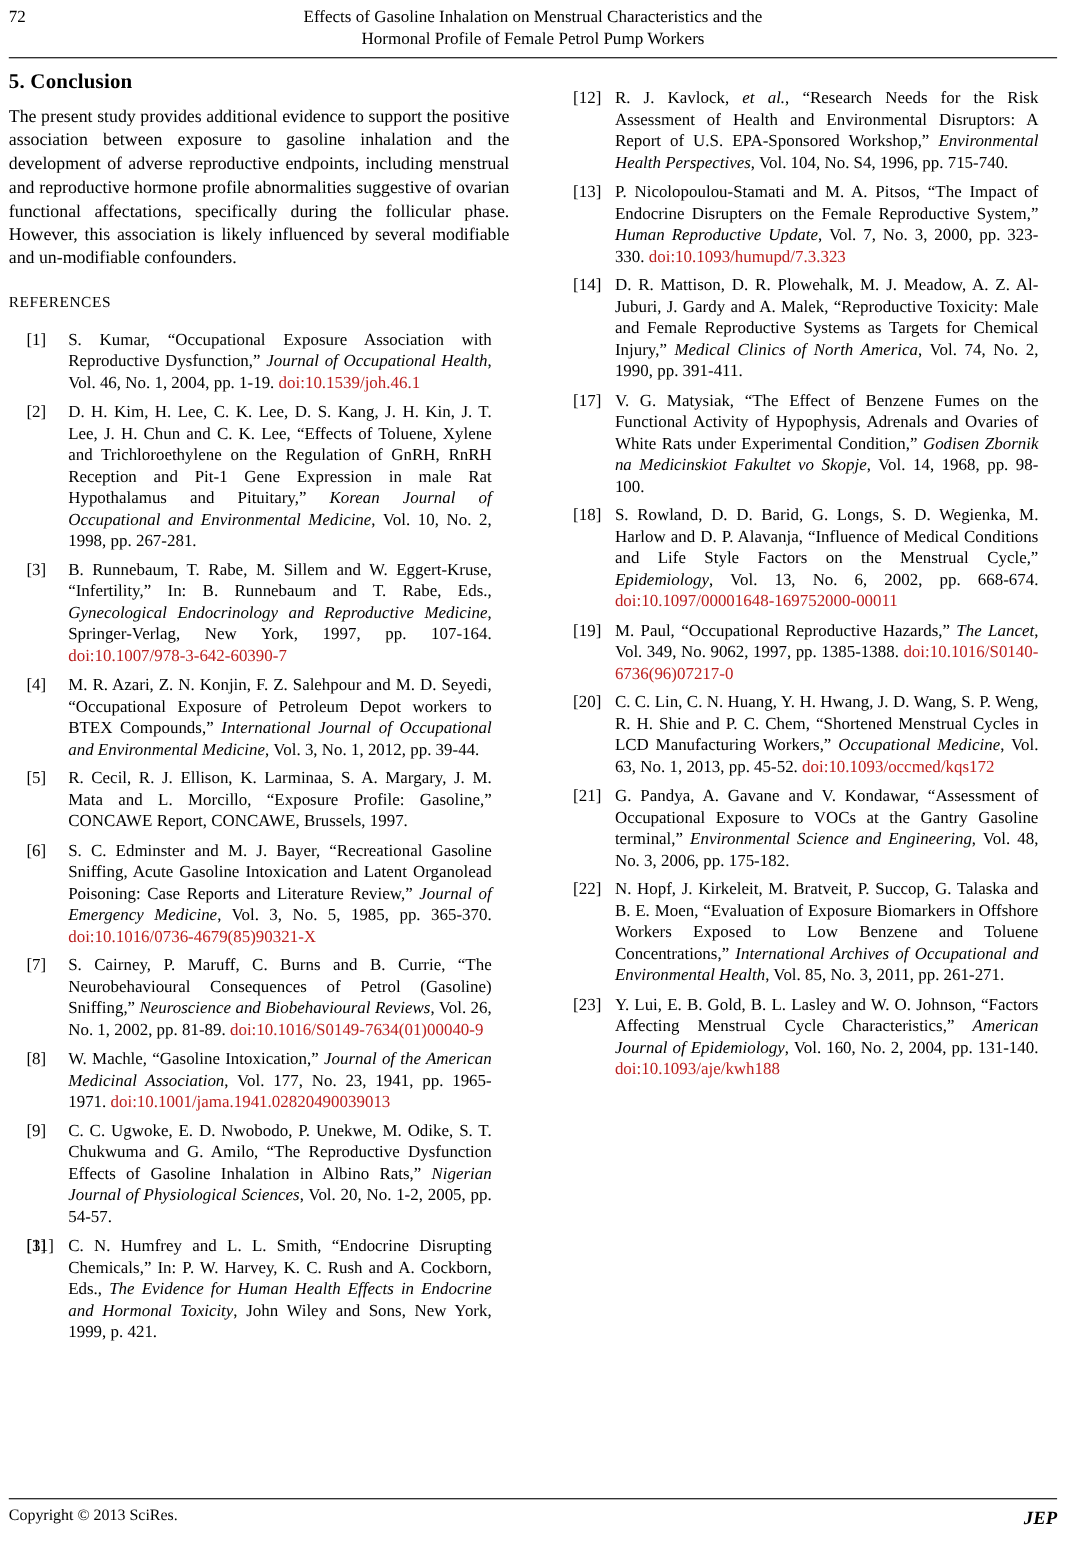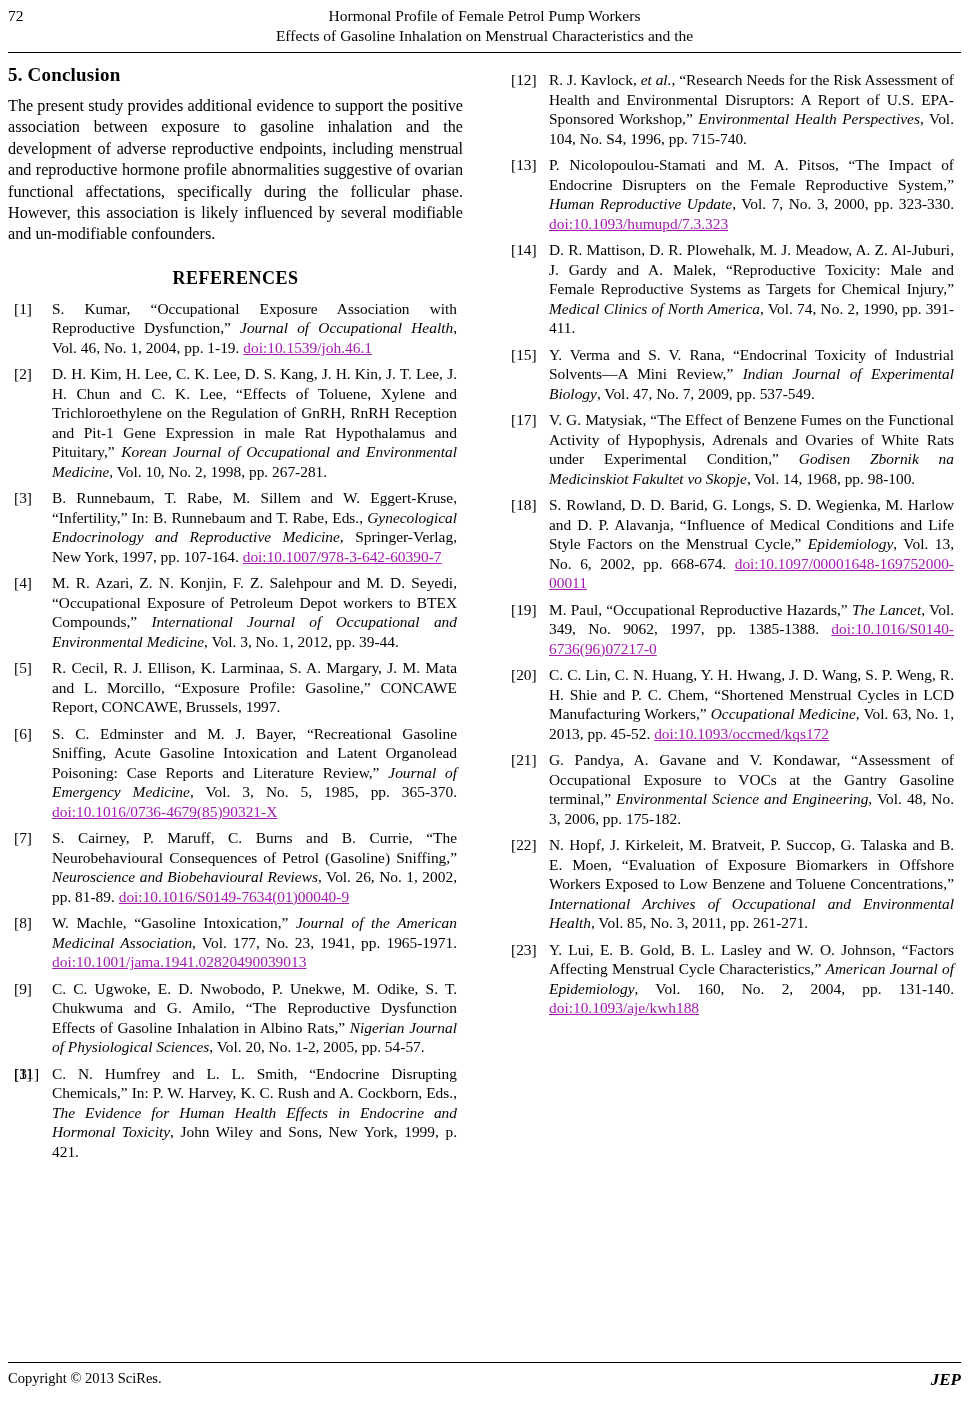--- a/index.html
+++ b/index.html
@@ -73,30 +73,30 @@
   }
   p.body-text {
     font-size: 16.2px;
     line-height: 21.4px;
     margin: 0 0 10px 0;
     text-align: justify;
     text-justify: inter-word;
     hyphens: none;
   }
   h3.refs-title {
-    font-size: 18px;
-    font-weight: bold;
-    text-align: center;
+    font-size: 14px;
+    font-weight: normal;
+    text-align: left;
     margin: 22px 0 10px 0;
     letter-spacing: 0.5px;
   }
   
   ul.ref-list {
     list-style: none;
-    margin: 6px;
+    margin: 16px;
     padding: 0;
   }
   li.ref-item {
     position: relative;
     padding-left: 38px;
     margin-bottom: 7px;
     font-size: 15.4px;
     line-height: 19.5px;
     text-align: justify;
     text-justify: inter-word;
@@ -104,22 +104,21 @@
   li.ref-item .ref-num {
     position: absolute;
     left: 0;
     top: 0;
     width: 34px;
     text-align: left;
     font-size: 15.4px;
   }
   li.ref-item .ref-text i { font-style: italic; }
   .doi {
-    color: #a21caf;
-    text-decoration: underline;
+    color: #b91c1c;
   }
   
   .rule-bottom {
     position: absolute;
     top: 1362px;
     left: 8px;
     width: 953px;
     height: 1px;
     background: #000;
   }
@@ -144,22 +143,22 @@
     font-size: 17px;
   }
 </style>
 </head>
 <body>
 
 <div class="page">
 
   <div class="running-head">
     <span class="folio">72</span>
+    <span class="rh-line">Effects of Gasoline Inhalation on Menstrual Characteristics and the</span>
     <span class="rh-line">Hormonal Profile of Female Petrol Pump Workers</span>
-    <span class="rh-line">Effects of Gasoline Inhalation on Menstrual Characteristics and the</span>
   </div>
   <div class="rule-top"></div>
 
   <div class="columns">
 
     <div class="col col-left">
       <h2 class="section-title">5. Conclusion</h2>
       <p class="body-text">The present study provides additional evidence to support the positive association between exposure to gasoline inhalation and the development of adverse reproductive endpoints, including menstrual and reproductive hormone profile abnormalities suggestive of ovarian functional affectations, specifically during the follicular phase. However, this association is likely influenced by several modifiable and un-modifiable confounders.</p>
       <h3 class="refs-title">REFERENCES</h3>
       <ul class="ref-list" id="ref-list-left">
@@ -175,21 +174,20 @@
           <li class="ref-item"><span class="ref-num">[3]</span></li>
           <li class="ref-item"><span class="ref-num">[11]</span><span class="ref-text">C. N. Humfrey and L. L. Smith, “Endocrine Disrupting Chemicals,” In: P. W. Harvey, K. C. Rush and A. Cockborn, Eds., <i>The Evidence for Human Health Effects in Endocrine and Hormonal Toxicity</i>, John Wiley and Sons, New York, 1999, p. 421.</span></li>
         </ul>
     </div>
 
     <div class="col col-right">
       <ul class="ref-list" id="ref-list-right">
           <li class="ref-item"><span class="ref-num">[12]</span><span class="ref-text">R. J. Kavlock, <i>et al.</i>, “Research Needs for the Risk Assessment of Health and Environmental Disruptors: A Report of U.S. EPA-Sponsored Workshop,” <i>Environmental Health Perspectives</i>, Vol. 104, No. S4, 1996, pp. 715-740.</span></li>
           <li class="ref-item"><span class="ref-num">[13]</span><span class="ref-text">P. Nicolopoulou-Stamati and M. A. Pitsos, “The Impact of Endocrine Disrupters on the Female Reproductive System,” <i>Human Reproductive Update</i>, Vol. 7, No. 3, 2000, pp. 323-330. <span class="doi">doi:10.1093/humupd/7.3.323</span></span></li>
           <li class="ref-item"><span class="ref-num">[14]</span><span class="ref-text">D. R. Mattison, D. R. Plowehalk, M. J. Meadow, A. Z. Al-Juburi, J. Gardy and A. Malek, “Reproductive Toxicity: Male and Female Reproductive Systems as Targets for Chemical Injury,” <i>Medical Clinics of North America</i>, Vol. 74, No. 2, 1990, pp. 391-411.</span></li>
-          <li class="ref-item"><span class="ref-num">[15]</span><span class="ref-text">Y. Verma and S. V. Rana, “Endocrinal Toxicity of Industrial Solvents—A Mini Review,” <i>Indian Journal of Experimental Biology</i>, Vol. 47, No. 7, 2009, pp. 537-549.</span></li>
           <li class="ref-item"><span class="ref-num">[17]</span><span class="ref-text">V. G. Matysiak, “The Effect of Benzene Fumes on the Functional Activity of Hypophysis, Adrenals and Ovaries of White Rats under Experimental Condition,” <i>Godisen Zbornik na Medicinskiot Fakultet vo Skopje</i>, Vol. 14, 1968, pp. 98-100.</span></li>
           <li class="ref-item"><span class="ref-num">[18]</span><span class="ref-text">S. Rowland, D. D. Barid, G. Longs, S. D. Wegienka, M. Harlow and D. P. Alavanja, “Influence of Medical Conditions and Life Style Factors on the Menstrual Cycle,” <i>Epidemiology</i>, Vol. 13, No. 6, 2002, pp. 668-674. <span class="doi">doi:10.1097/00001648-169752000-00011</span></span></li>
           <li class="ref-item"><span class="ref-num">[19]</span><span class="ref-text">M. Paul, “Occupational Reproductive Hazards,” <i>The Lancet</i>, Vol. 349, No. 9062, 1997, pp. 1385-1388. <span class="doi">doi:10.1016/S0140-6736(96)07217-0</span></span></li>
           <li class="ref-item"><span class="ref-num">[20]</span><span class="ref-text">C. C. Lin, C. N. Huang, Y. H. Hwang, J. D. Wang, S. P. Weng, R. H. Shie and P. C. Chem, “Shortened Menstrual Cycles in LCD Manufacturing Workers,” <i>Occupational Medicine</i>, Vol. 63, No. 1, 2013, pp. 45-52. <span class="doi">doi:10.1093/occmed/kqs172</span></span></li>
           <li class="ref-item"><span class="ref-num">[21]</span><span class="ref-text">G. Pandya, A. Gavane and V. Kondawar, “Assessment of Occupational Exposure to VOCs at the Gantry Gasoline terminal,” <i>Environmental Science and Engineering</i>, Vol. 48, No. 3, 2006, pp. 175-182.</span></li>
           <li class="ref-item"><span class="ref-num">[22]</span><span class="ref-text">N. Hopf, J. Kirkeleit, M. Bratveit, P. Succop, G. Talaska and B. E. Moen, “Evaluation of Exposure Biomarkers in Offshore Workers Exposed to Low Benzene and Toluene Concentrations,” <i>International Archives of Occupational and Environmental Health</i>, Vol. 85, No. 3, 2011, pp. 261-271.</span></li>
           <li class="ref-item"><span class="ref-num">[23]</span><span class="ref-text">Y. Lui, E. B. Gold, B. L. Lasley and W. O. Johnson, “Factors Affecting Menstrual Cycle Characteristics,” <i>American Journal of Epidemiology</i>, Vol. 160, No. 2, 2004, pp. 131-140. <span class="doi">doi:10.1093/aje/kwh188</span></span></li>
         </ul>
     </div>
 

